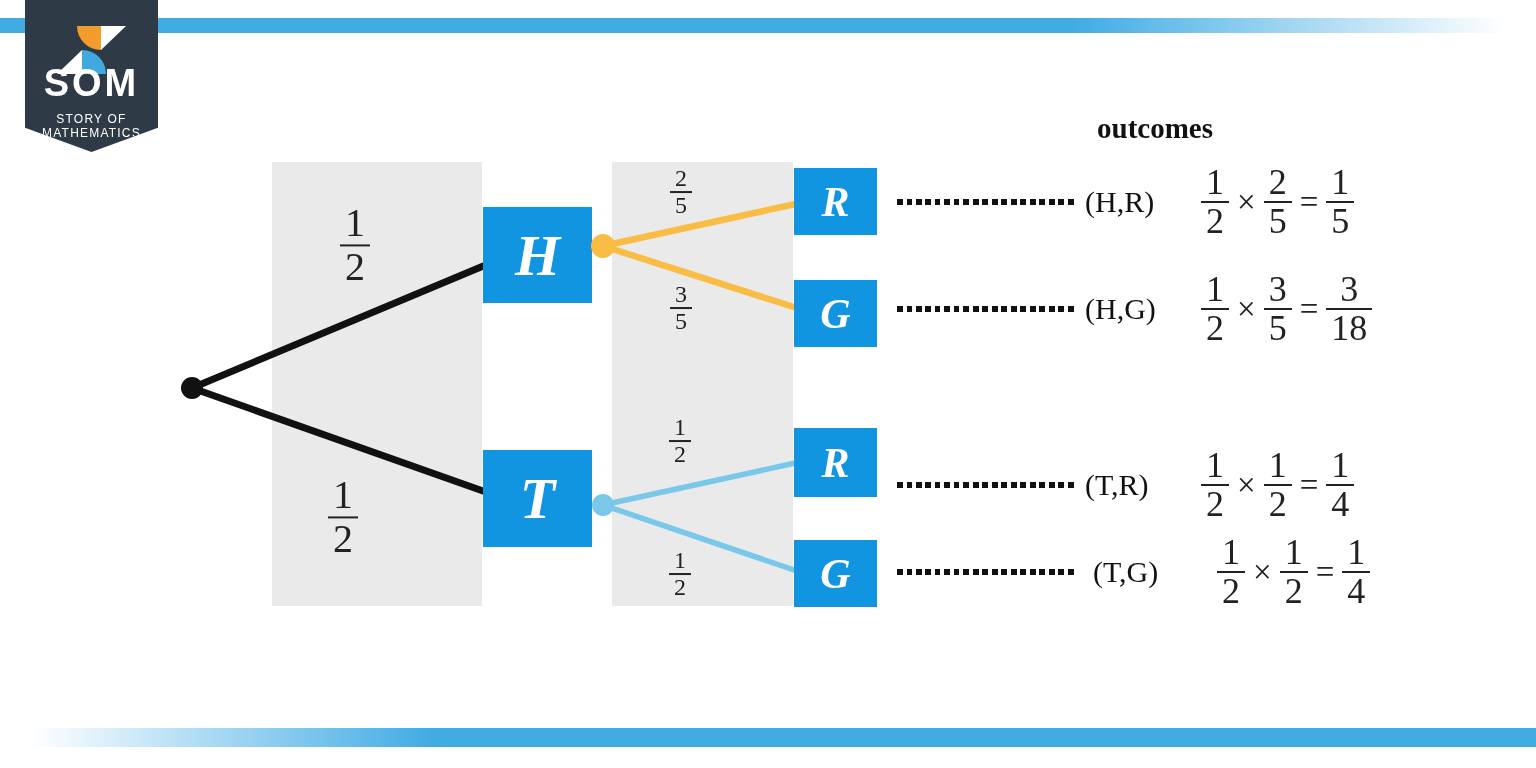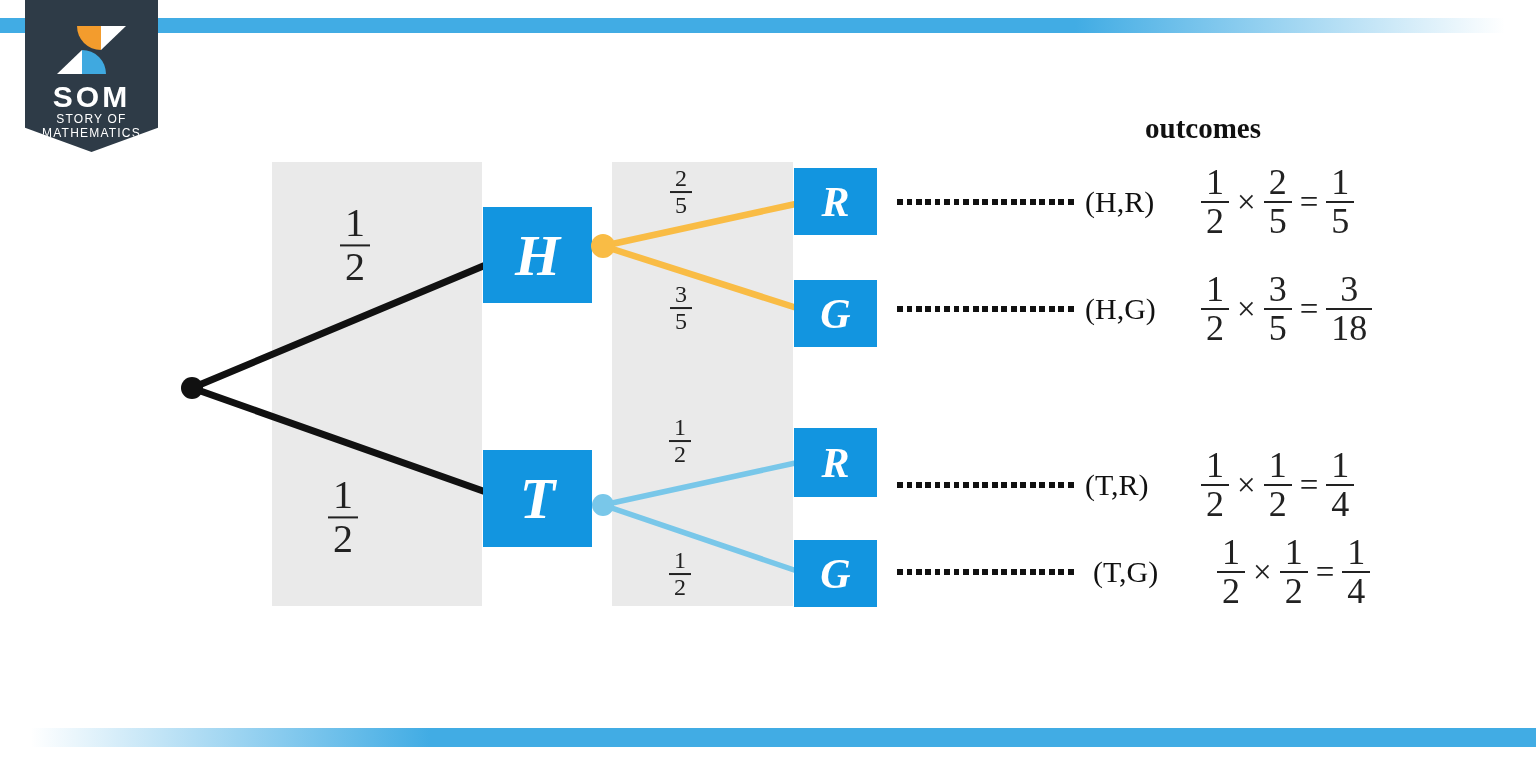--- a/index.html
+++ b/index.html
@@ -21,23 +21,23 @@
 
   
   .banner {
     position:absolute; left:25px; top:0; width:133px; height:152px;
     background:#2E3B47; z-index:5;
     clip-path:polygon(0 0, 100% 0, 100% 84%, 50% 100%, 0 84%);
     text-align:center;
   }
   .banner .logo-icon { position:absolute; left:50%; transform:translateX(-50%); top:26px; }
   .banner .brand {
-    position:absolute; left:0; right:0; top:80px;
+    position:absolute; left:0; right:0; top:62px;
     font-family:"Liberation Sans", sans-serif; font-weight:bold;
-    font-size:30px; letter-spacing:3px; color:#ffffff;
+    font-size:38px; letter-spacing:3px; color:#ffffff;
   }
   .banner .tagline {
     position:absolute; left:0; right:0; top:112px;
     font-family:"Liberation Sans", sans-serif; font-size:12px;
     letter-spacing:1.2px; color:#ffffff;
   }
 
   
   .band { position:absolute; background:#EAEAEA; top:162px; height:444px; }
   .band.first  { left:272px; width:210px; }
@@ -78,21 +78,21 @@
   .tfrac.p-h  { left:355px; top:245px; }
   .tfrac.p-t  { left:343px; top:517px; }
   .tfrac.p-hr { left:681px; top:192px; }
   .tfrac.p-hg { left:681px; top:308px; }
   .tfrac.p-tr { left:680px; top:441px; }
   .tfrac.p-tg { left:680px; top:574px; }
 
   
   .outcomes-header {
     position:absolute; left:1097px; top:112px;
-    font-weight:bold; font-size:29px; color:#111;margin-left:48px;
+    font-weight:bold; font-size:29px; color:#111;
   }
   .orow {
     position:absolute; left:897px; height:90px;
     display:flex; align-items:center; z-index:3;
   }
   .orow.r1 { top:157px; }
   .orow.r2 { top:264px; }
   .orow.r3 { top:440px; }
   .orow.r4 { top:527px;gap:8px; }
   .dots {

